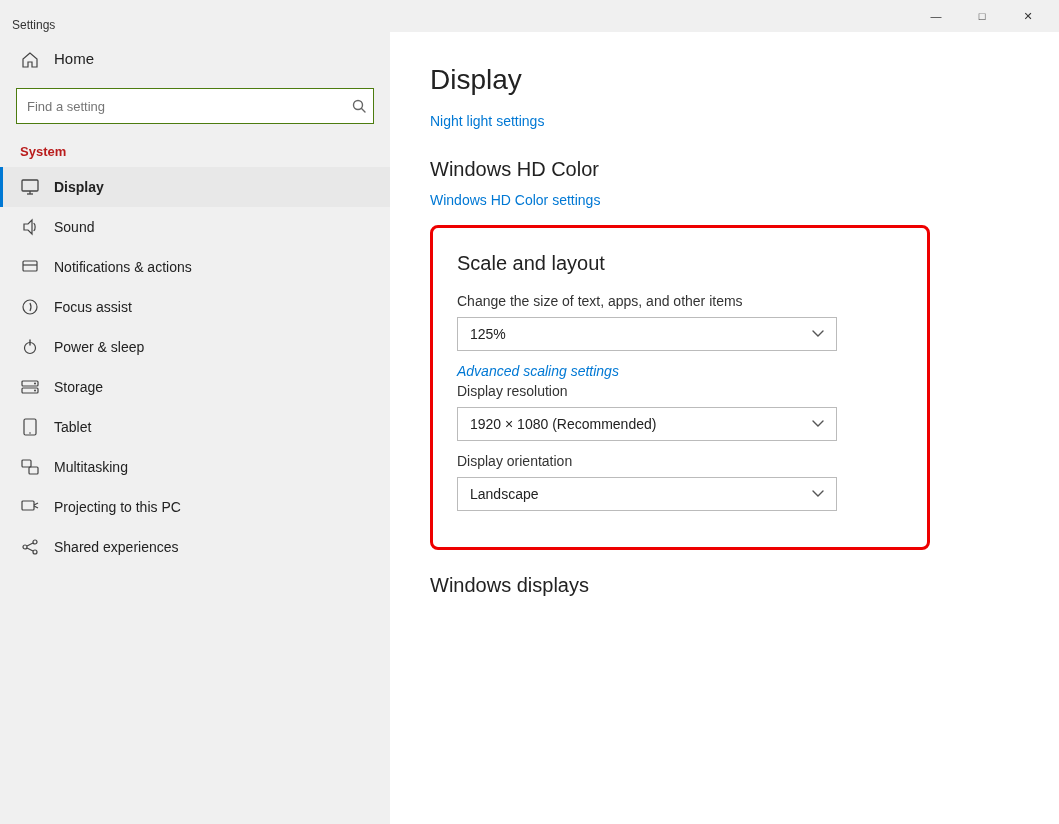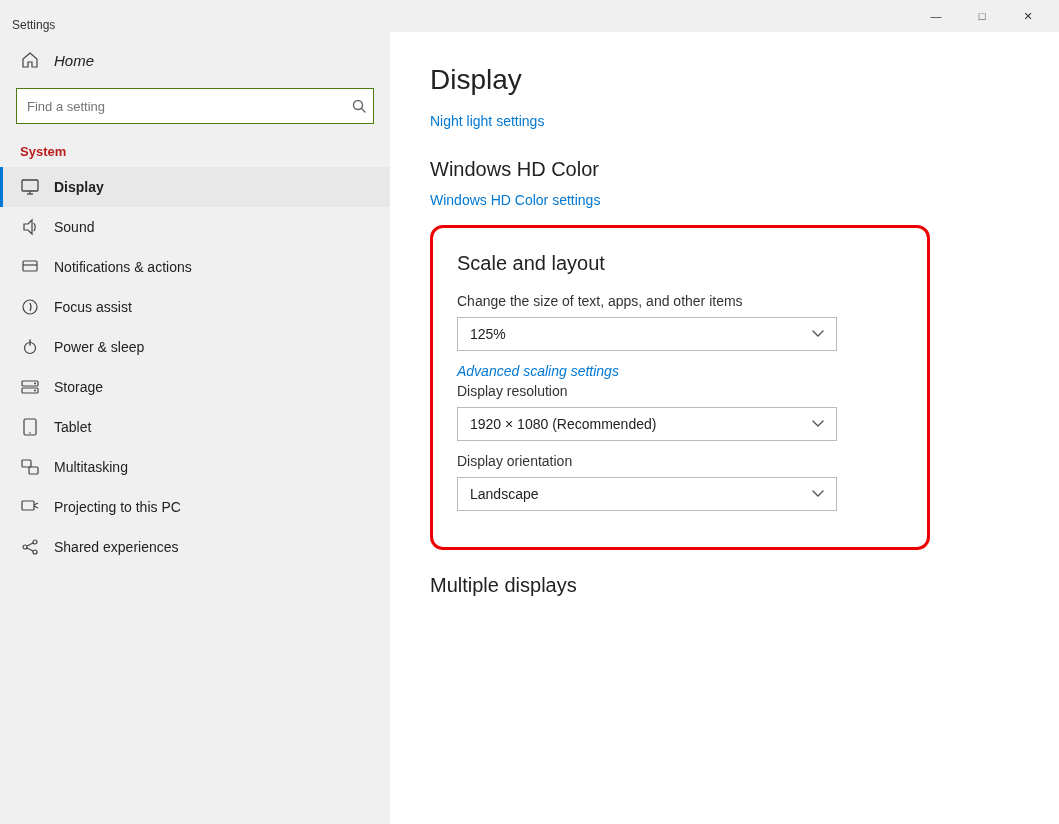--- a/index.html
+++ b/index.html
@@ -56,27 +56,25 @@
       width: 390px;
       background: #f0f0f0;
       display: flex;
       flex-direction: column;
       flex-shrink: 0;
       padding-top: 8px;
     }
 
     .sidebar-home {
       display: flex;
-      align-items: center;
       gap: 14px;
       padding: 10px 20px;
       cursor: pointer;
       font-size: 15px;
       color: #222;
-      font-style: italic;
     }
 
     .search-box {
       margin: 8px 16px 16px 16px;
       position: relative;
     }
     .search-box input {
       width: 100%;
       height: 36px;
       border: 1px solid #4d7c0f;
@@ -171,21 +169,21 @@
       font-size: 14px;
       color: #444;
       margin-bottom: 10px;
       line-height: 1.5;
       max-width: 560px;
     }
 
     
     .scale-layout-box {
       border: 3px solid #e00;
-      border-radius: 13px;
+      border-radius: 8px;
       padding: 24px;
       margin-top: 16px;
       background: white;
       max-width: 500px;
     }
 
     .scale-layout-title {
       font-size: 20px;
       font-weight: 400;
       color: #222;
@@ -412,17 +410,17 @@
       <div class="dropdown">
         <span>Landscape</span>
         <span class="chevron">
           <svg width="12" height="8" viewBox="0 0 12 8" fill="none">
             <path d="M1 1l5 5 5-5" stroke="#555" stroke-width="1.4" stroke-linecap="round" fill="none"></path>
           </svg>
         </span>
       </div>
     </div>
 
-    <h2 class="multiple-displays-title">Multiple displays</h2>
+    <h2 class="multiple-displays-title">Windows displays</h2>
 
   </div>
 
 </div>
 
 </body></html>

